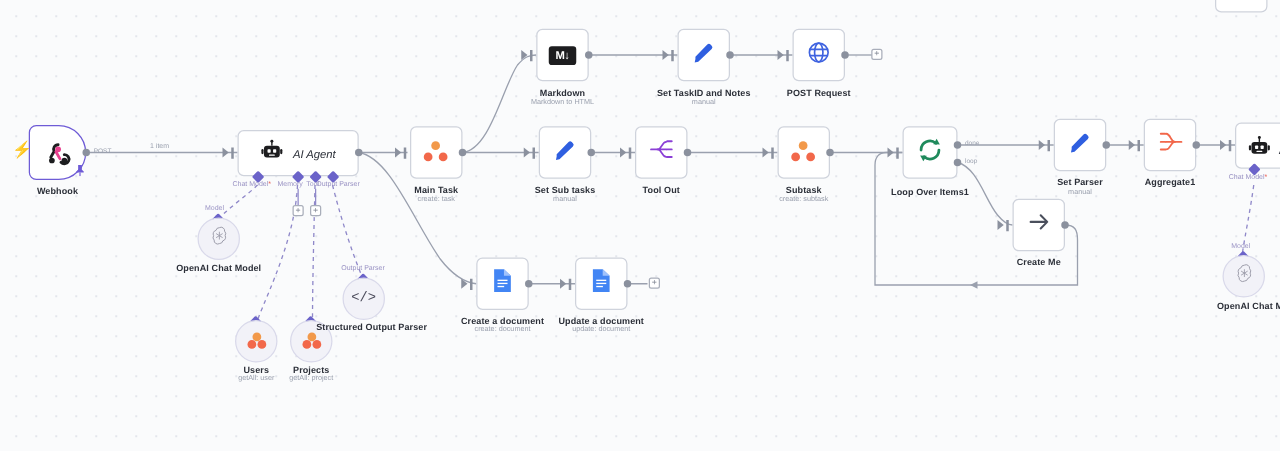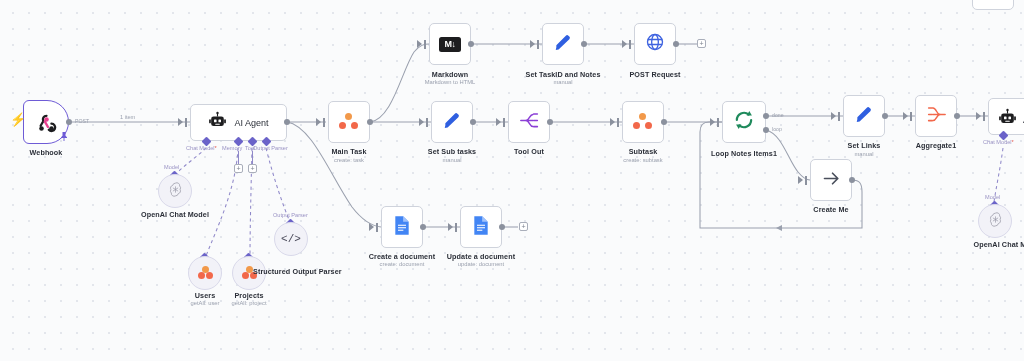--- a/index.html
+++ b/index.html
@@ -256,21 +256,21 @@
           <rect x="4" y="7" width="16" height="12" rx="3" fill="#1d1d1f"></rect>
           <rect x="7.6" y="10.6" width="3.2" height="3.6" rx=".7" fill="#fff"></rect>
           <rect x="13.2" y="10.6" width="3.2" height="3.6" rx=".7" fill="#fff"></rect>
           <rect x="9" y="16" width="6" height="1.3" rx=".6" fill="#fff"></rect>
           <rect x="11.3" y="3" width="1.4" height="4" fill="#1d1d1f"></rect>
           <circle cx="12" cy="2.6" r="1.5" fill="#1d1d1f"></circle>
           <rect x="1.4" y="10.4" width="2.2" height="5.2" rx="1.1" fill="#1d1d1f"></rect>
           <rect x="20.4" y="10.4" width="2.2" height="5.2" rx="1.1" fill="#1d1d1f"></rect>
         </svg>
       </span>
-      <span style="font-size:9px;color:#2b2f38;">AI Agent</span>
+      <span style="font-size:9px;color:#2b2f38;font-style:italic;">AI Agent</span>
     </div>
   </div>
   <div class="inport-bar" style="left:185px; top:118px;"></div>
   <div class="inport" style="left:178px; top:118px;"></div>
   <div class="port" style="left:284px; top:119px;"></div>
 
   <div class="diamond" style="left:203px; top:138px;"></div>
   <div class="diamond" style="left:235px; top:138px;"></div>
   <div class="diamond" style="left:249px; top:138px;"></div>
   <div class="diamond" style="left:263px; top:138px;"></div>
@@ -317,21 +317,21 @@
     </span>
   </div>
   <div class="node-label" style="left:249px; top:291px;">Projects</div>
   <div class="node-sub" style="left:249px; top:300px;">getAll: project</div>
 
   <div class="conn-label" style="left:273px; top:212px;">Output Parser</div>
   <div class="diamond" style="left:287px; top:220px;"></div>
   <div class="subnode" style="left:274px; top:222px;">
     <span style="font-size:11px;color:#4a4a5a;font-family:'Liberation Mono', monospace;">&lt;/&gt;</span>
   </div>
-  <div class="node-label two" style="left:290px; top:268px; width:74px;">Structured Output Parser</div>
+  <div class="node-label two" style="left:290px; top:258px; width:74px;">Structured Output Parser</div>
 
   <div class="node sq" style="left:328px; top:101px;">
     <span class="dots3">
       <i style="left:6px;top:0;background:#f2994a;"></i>
       <i style="left:0;top:9px;background:#f2684a;"></i>
       <i style="left:12px;top:9px;background:#f2684a;"></i>
     </span>
   </div>
   <div class="inport-bar" style="left:323px; top:118px;"></div>
   <div class="inport" style="left:316px; top:118px;"></div>
@@ -427,21 +427,21 @@
         <polygon points="6.2,21.8 3.4,16.8 9.1,17.0" fill="#1f8a5c"></polygon>
       </svg>
     </span>
   </div>
   <div class="inport-bar" style="left:717px; top:118px;"></div>
   <div class="inport" style="left:710px; top:118px;"></div>
   <div class="port" style="left:763px; top:113px;"></div>
   <div class="port" style="left:763px; top:127px;"></div>
   <div class="port-label" style="left:772px; top:112px;">done</div>
   <div class="port-label" style="left:772px; top:126px;">loop</div>
-  <div class="node-label" style="left:744px; top:149px;">Loop Notes Items1</div>
+  <div class="node-label" style="left:744px; top:149px;">Loop Over Items1</div>
 
   <div class="node sq" style="left:810px; top:159px;">
     <span>
       <svg width="21" height="21" viewBox="0 0 24 24">
         <path d="M4 12h15M13.2 6l6 6-6 6" fill="none" stroke="#4a4f5c" stroke-width="1.9" stroke-linecap="round" stroke-linejoin="round"></path>
       </svg>
     </span>
   </div>
   <div class="inport-bar" style="left:805px; top:176px;"></div>
   <div class="inport" style="left:798px; top:176px;"></div>
@@ -451,21 +451,21 @@
   <div class="node sq" style="left:843px; top:95px;">
     <span>
       <svg width="20" height="20" viewBox="0 0 24 24">
         <path d="M4 18.2l-.7 3.4 3.4-.7L19.6 8.6a2.2 2.2 0 0 0 0-3.1l-1.1-1.1a2.2 2.2 0 0 0-3.1 0L4 16z" fill="#2f5fe0"></path>
       </svg>
     </span>
   </div>
   <div class="inport-bar" style="left:838px; top:112px;"></div>
   <div class="inport" style="left:831px; top:112px;"></div>
   <div class="port" style="left:882px; top:113px;"></div>
-  <div class="node-label" style="left:864px; top:141px;">Set Links</div>
+  <div class="node-label" style="left:864px; top:141px;">Set Parser</div>
   <div class="node-sub" style="left:864px; top:151px;">manual</div>
 
   <div class="node sq" style="left:915px; top:95px;">
     <span>
       <svg width="21" height="19" viewBox="0 0 24 22">
         <rect x="2" y="2.6" width="6" height="1.8" rx=".9" fill="#f2674a"></rect>
         <rect x="2" y="10.1" width="6" height="1.8" rx=".9" fill="#f2674a"></rect>
         <rect x="2" y="17.2" width="6" height="1.8" rx=".9" fill="#f2674a"></rect>
         <path d="M8 3.5c4 0 4 7.5 8 7.5M8 18c4 0 4-7 8-7M8 11h8" stroke="#f2674a" stroke-width="1.7" fill="none" stroke-linecap="round"></path>
         <path d="M16 11h6" stroke="#f2674a" stroke-width="1.8" stroke-linecap="round"></path>

